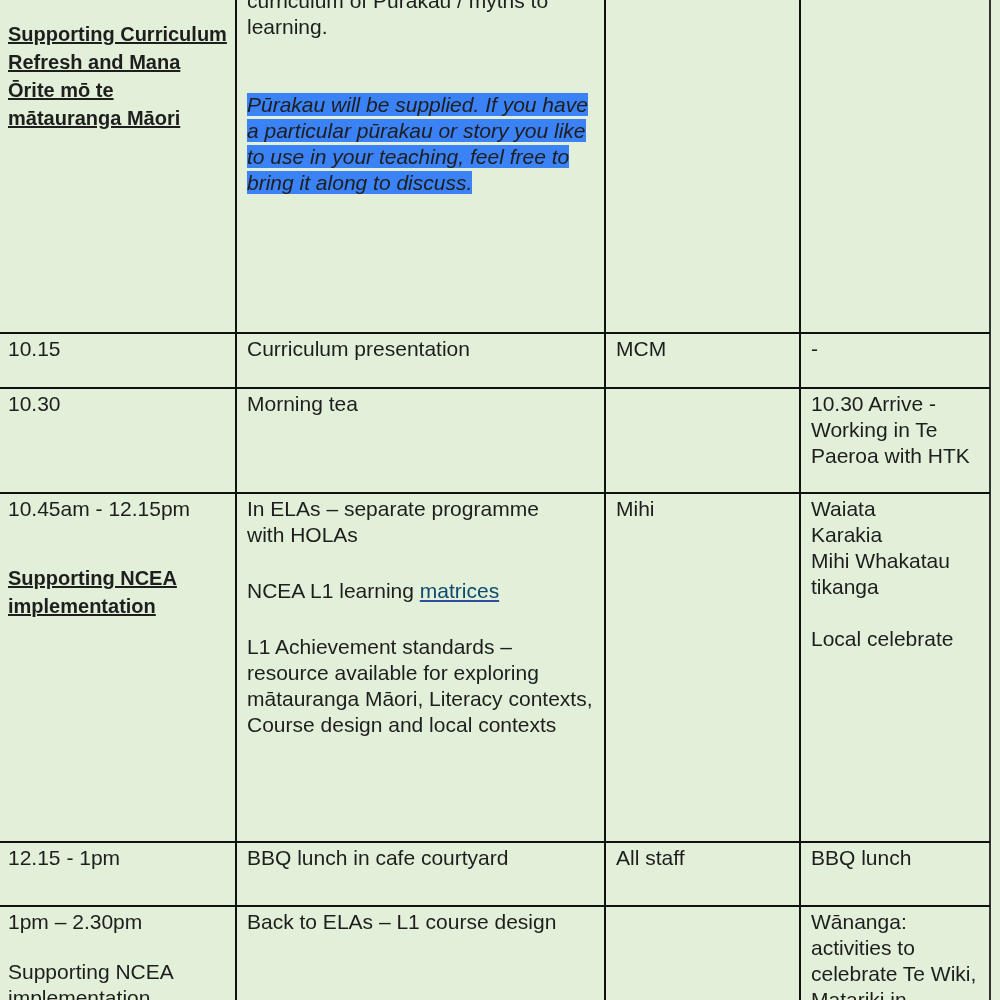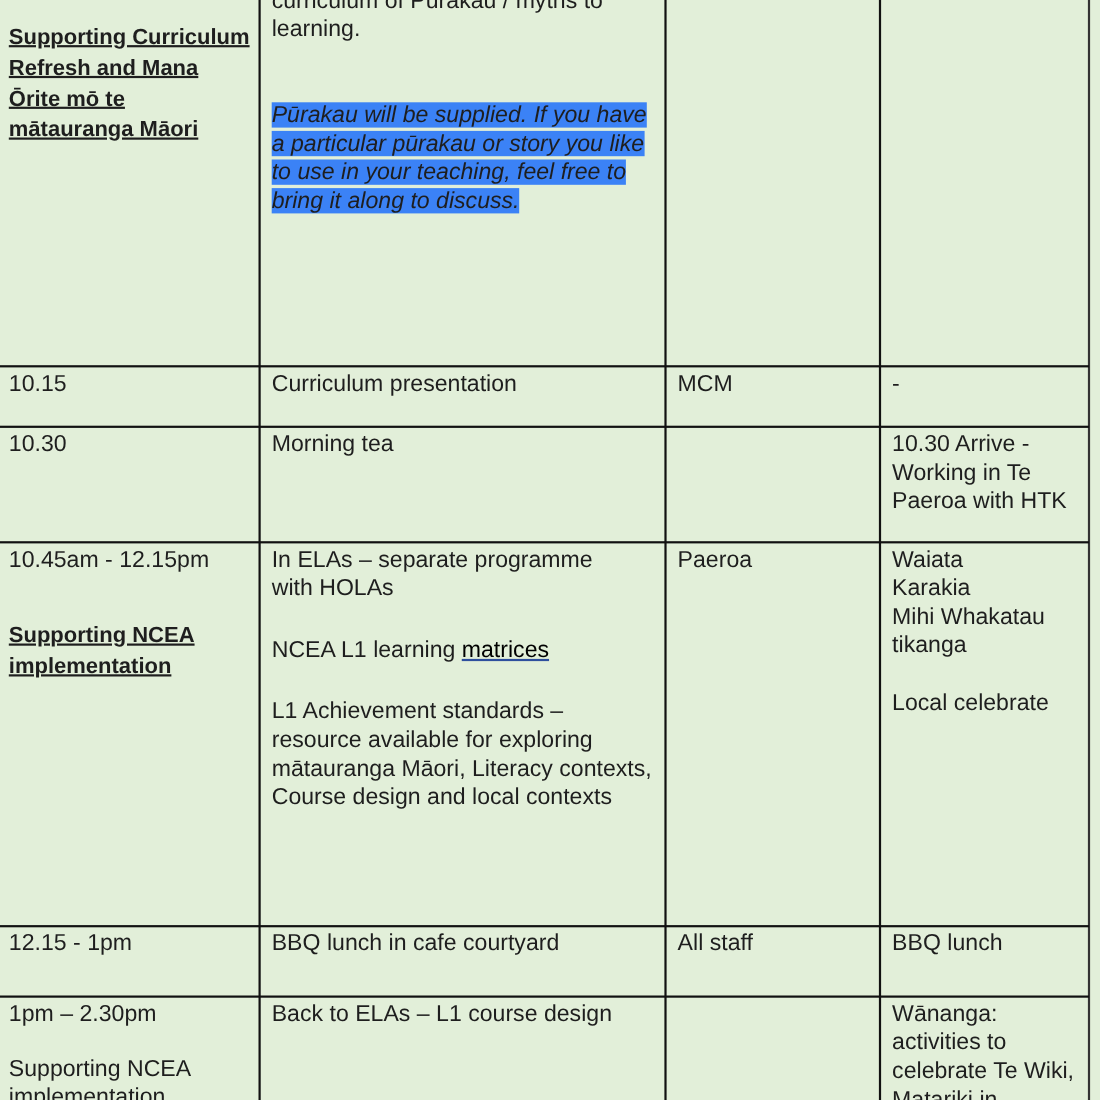--- a/index.html
+++ b/index.html
@@ -66,21 +66,21 @@
     }
     .hl {
       background: #3b82f6;
       font-style: italic;
       box-decoration-break: clone;
       -webkit-box-decoration-break: clone;
     }
     .link {
       text-decoration: underline;
       text-decoration-color: #2e4f9e;
-      color: #000000;
+      color: #0c4a6e;
       cursor: pointer;
     }
   </style>
 </head>
 <body>
 
 <div class="page">
 
   <div class="vline" style="left:235px;"></div>
   <div class="vline" style="left:604px;"></div>
@@ -123,21 +123,21 @@
   </div>
   <div class="cell" style="left:247px; top:496px; width:350px;">
     <p class="para" style="width:330px;">In ELAs – separate programme with HOLAs</p>
     <div class="gap" style="height:30px;"></div>
     <p class="para">
       <span>NCEA L1 learning </span><span class="link">matrices</span>
     </p>
     <div class="gap" style="height:30px;"></div>
     <p class="para" style="width:350px;">L1 Achievement standards – resource available for exploring mātauranga Māori, Literacy contexts, Course design and local contexts</p>
   </div>
-  <div class="cell" style="left:616px; top:496px;">Paeroa</div>
+  <div class="cell" style="left:616px; top:496px;">Mihi</div>
   <div class="cell" style="left:811px; top:496px; width:175px;">
     <p class="para">Waiata</p>
     <p class="para">Karakia</p>
     <p class="para">Mihi Whakatau</p>
     <p class="para">tikanga</p>
     <div class="gap"></div>
     <p class="para">Local celebrate</p>
   </div>
 
   <div class="cell" style="left:8px; top:845px;">12.15 - 1pm</div>

